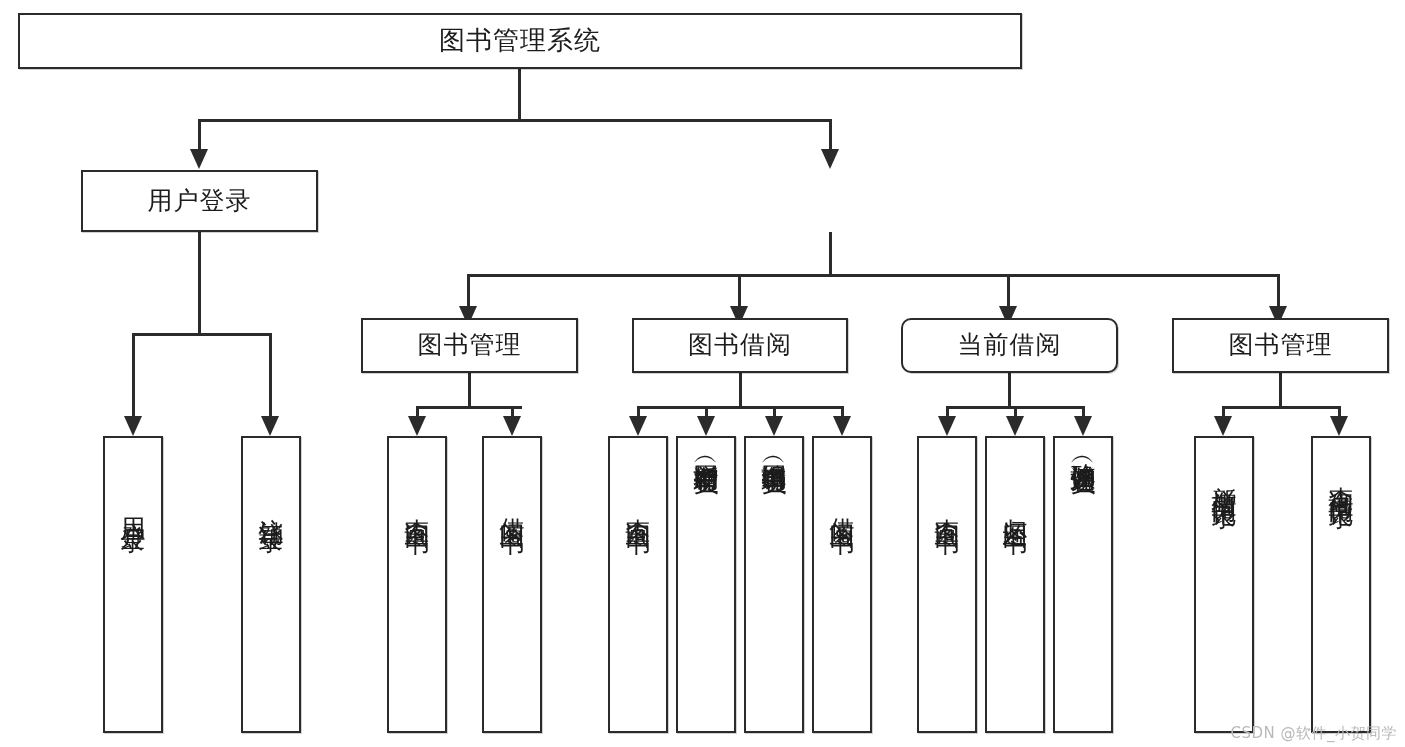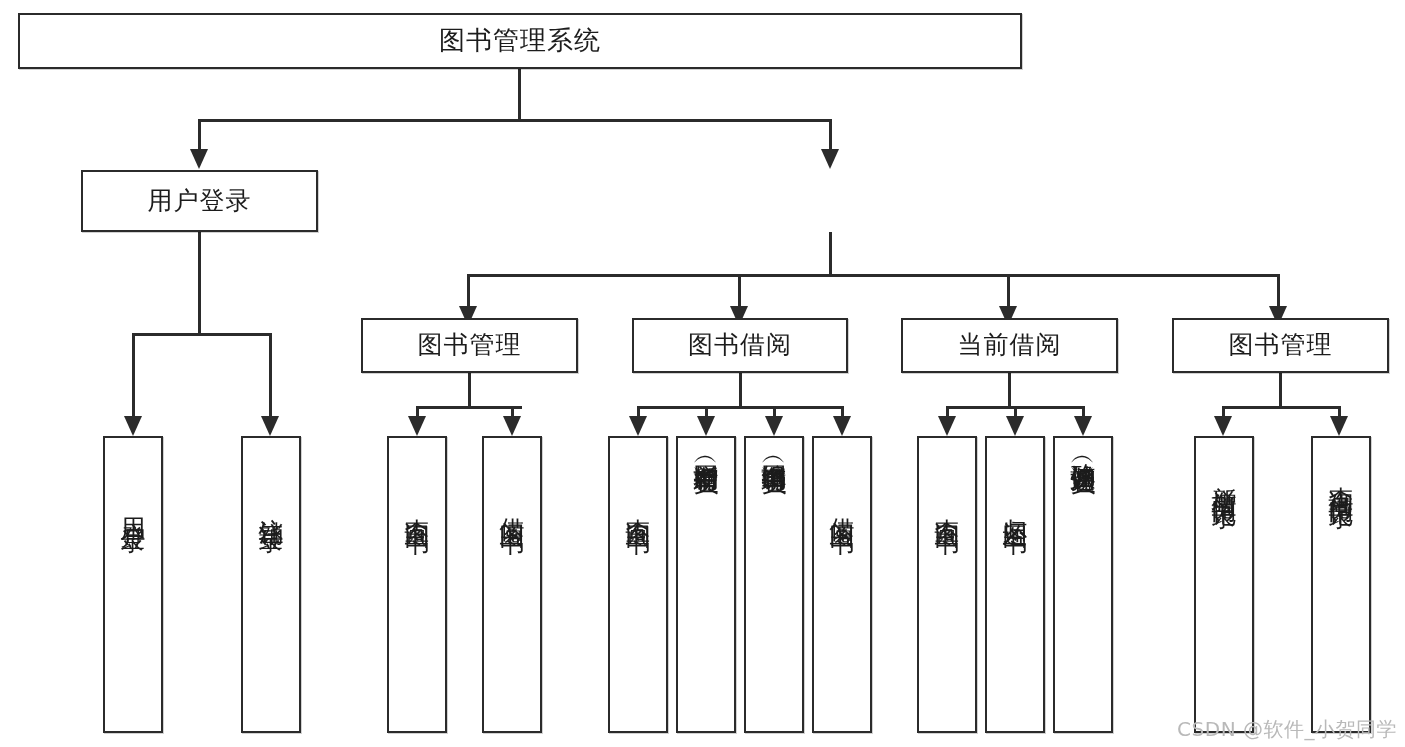--- a/index.html
+++ b/index.html
@@ -63,21 +63,21 @@
     border-left:9px solid transparent;
     border-right:9px solid transparent;
     border-top:20px solid #2b2b2b;
     z-index:2;
   }
 
   
   #watermark{
     position:absolute;
     right:8px;bottom:4px;
-    font-size:20px;
+    font-size:15px;
     color:#b9b9b9;
     letter-spacing:0.5px;
     z-index:5;
     font-family:"DejaVu Sans","Liberation Sans",sans-serif;
     white-space:nowrap;
   }
 </style>
 </head>
 <body>
 
@@ -115,21 +115,21 @@
   <div class="arrow" style="left:730px;top:306px;"></div>
   <div class="arrow" style="left:999px;top:306px;"></div>
   <div class="arrow" style="left:1269px;top:306px;"></div>
 
   <div class="node horiz" style="left:361px;top:318px;width:217px;height:55px;">
     <span class="node-label">图书管理</span>
   </div>
   <div class="node horiz" style="left:632px;top:318px;width:216px;height:55px;justify-content:center;">
     <span class="node-label">图书借阅</span>
   </div>
-  <div class="node horiz" style="left:901px;top:318px;width:217px;height:55px;">
+  <div class="node horiz" style="left:901px;top:318px;width:217px;height:55px;border-radius:10px;">
     <span class="node-label">当前借阅</span>
   </div>
   <div class="node horiz" style="left:1172px;top:318px;width:217px;height:55px;">
     <span class="node-label">图书管理</span>
   </div>
 
   <div class="ln v" style="left:468px;top:373px;height:35px;"></div>
   <div class="ln h" style="left:416px;top:406px;width:106px;"></div>
   <div class="ln v" style="left:416px;top:406px;height:12px;"></div>
   <div class="ln v" style="left:511px;top:406px;height:12px;"></div>

